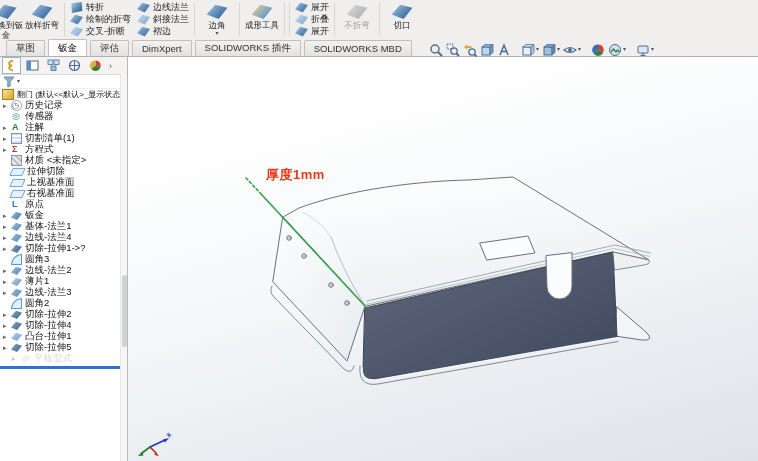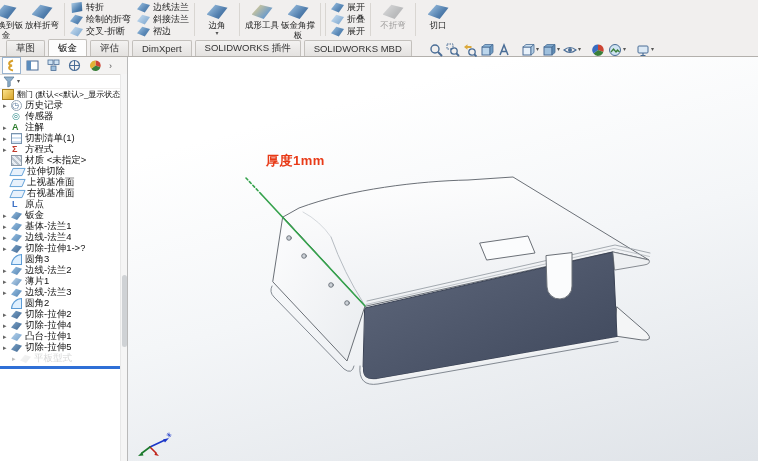--- a/index.html
+++ b/index.html
@@ -73,21 +73,21 @@
   .ic-tabft{background:linear-gradient(135deg,#c4dcf0,#5d8ab8);}
   .ic-fillet{background:#dff0ff;border:1px solid #5b9bd5;border-radius:100% 0 0 0;width:9px;height:9px;}
   .ic-flat{background:linear-gradient(135deg,#d0d4d9,#9aa1a9);}
   .rollback{height:3px;background:#2f6fd6;margin-top:2px;width:121px;cursor:row-resize;}
   .pscroll{position:absolute;right:0;top:17px;bottom:0;width:6px;background:#f5f5f5;border-left:1px solid #e8e8e8;}
   .pthumb{position:absolute;left:1px;right:0;top:52%;height:72px;background:#cfd2d5;border-radius:3px;}
 
   
   .viewport{position:absolute;top:57px;left:128px;right:0;bottom:0;background:linear-gradient(165deg,#ffffff 18%,#f4f6f8 52%,#dfe3e8 100%);}
   .vp-svg{position:absolute;inset:0;}
-  .thickness{position:absolute;left:138px;top:95px;font-size:13px;font-weight:bold;color:#e83a17;letter-spacing:.5px;}
+  .thickness{position:absolute;left:138px;top:109px;font-size:13px;font-weight:bold;color:#e83a17;letter-spacing:.5px;}
 </style>
 </head>
 <body>
 
 <div id="app">
 
   <div class="ribbon">
     <div class="rmain">
 
       <div class="rgroup g1">
@@ -138,24 +138,20 @@
           <span class="rlabel">边角</span>
           <span class="dd-caret">▾</span>
         </div>
       </div>
       <div class="rsep"></div>
 
       <div class="rgroup">
         <div class="rlarge">
           <span class="bicL gold"></span>
           <span class="rlabel">成形工具</span>
-        </div>
-        <div class="rlarge">
-          <span class="bicL"></span>
-          <span class="rlabel">钣金角撑板</span>
         </div>
       </div>
       <div class="rsep"></div>
 
       <div class="rsep"></div>
 
       <div class="rcols">
         <div class="rrow">
             <span class="bic"></span>
             <span>展开</span>

